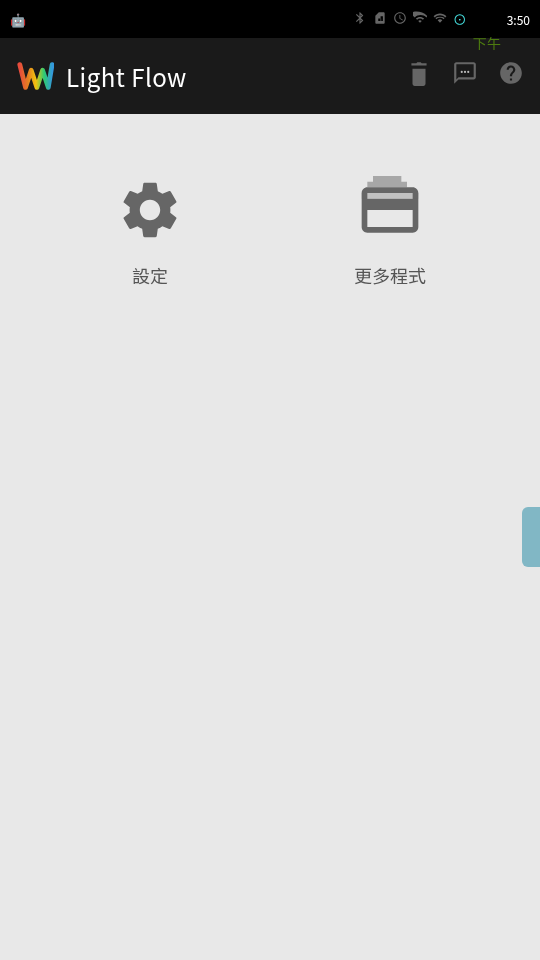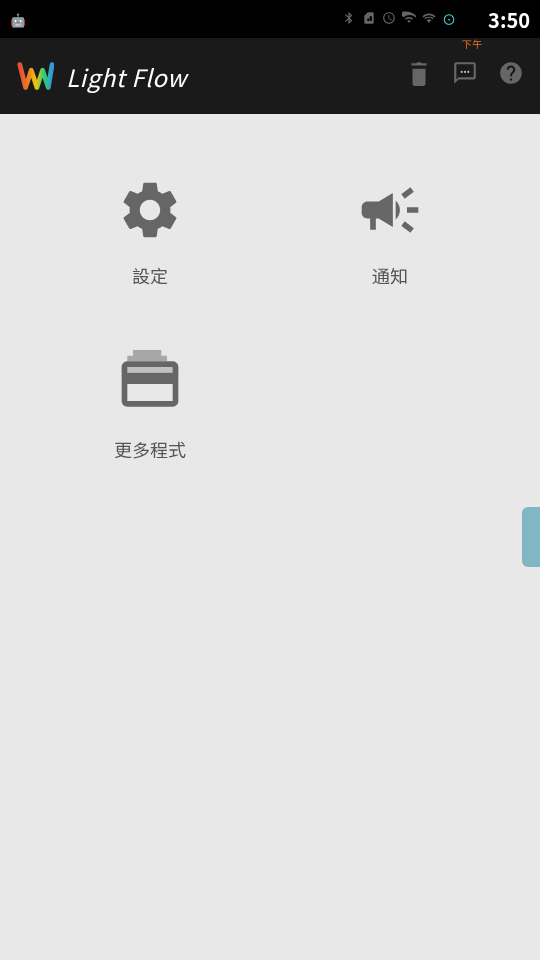--- a/index.html
+++ b/index.html
@@ -30,40 +30,39 @@
       align-items: center;
       gap: 4px;
     }
     .status-bar-right {
       display: flex;
       align-items: center;
       gap: 6px;
       font-size: 14px;
     }
     .status-time {
-      font-size: 20px;
-      font-weight: bold;
+      font-size: 12px;
+      font-weight: normal;
       color: #fff;
     }
     .status-label {
-      font-size: 10px;
-      color: #f97316;
+      font-size: 14px;
+      color: #4d7c0f;
       margin-top: 48px;
     }
 
     
     .app-bar {
       width: 540px;
       height: 76px;
       background: #1a1a1a;
       display: flex;
       align-items: center;
       padding: 0 16px;
       gap: 12px;
-      font-style: italic;
     }
 
     .app-logo {
       width: 38px;
       height: 38px;
       flex-shrink: 0;
     }
 
     .app-title {
       flex: 1;
@@ -251,28 +250,20 @@
     <div class="menu-item">
       <div class="menu-item-icon">
         <svg width="68" height="68" viewBox="0 0 24 24" fill="#666">
           <path d="M19.14 12.94c.04-.3.06-.61.06-.94 0-.32-.02-.64-.07-.94l2.03-1.58c.18-.14.23-.41.12-.61l-1.92-3.32c-.12-.22-.37-.29-.59-.22l-2.39.96c-.5-.38-1.03-.7-1.62-.94l-.36-2.54c-.04-.24-.24-.41-.48-.41h-3.84c-.24 0-.43.17-.47.41l-.36 2.54c-.59.24-1.13.57-1.62.94l-2.39-.96c-.22-.08-.47 0-.59.22L2.74 8.87c-.12.21-.08.47.12.61l2.03 1.58c-.05.3-.09.63-.09.94s.02.64.07.94l-2.03 1.58c-.18.14-.23.41-.12.61l1.92 3.32c.12.22.37.29.59.22l2.39-.96c.5.38 1.03.7 1.62.94l.36 2.54c.05.24.24.41.48.41h3.84c.24 0 .44-.17.47-.41l.36-2.54c.59-.24 1.13-.56 1.62-.94l2.39.96c.22.08.47 0 .59-.22l1.92-3.32c.12-.22.07-.47-.12-.61l-2.01-1.58zM12 15.6c-1.98 0-3.6-1.62-3.6-3.6s1.62-3.6 3.6-3.6 3.6 1.62 3.6 3.6-1.62 3.6-3.6 3.6z"></path>
 
         </svg>
       </div>
       <span class="menu-item-label">設定</span>
     </div>
 
-    <div class="menu-item">
-      <div class="menu-item-icon">
-        <svg width="68" height="68" viewBox="0 0 24 24" fill="#666">
-          <path d="M18 11v2h4v-2h-4zm-2 6.61c.96.71 2.21 1.65 3.2 2.39.4-.53.8-1.07 1.2-1.6-.99-.74-2.24-1.68-3.2-2.4-.4.54-.8 1.08-1.2 1.61zM20.4 5.6c-.4-.53-.8-1.07-1.2-1.6-.99.74-2.24 1.68-3.2 2.4.4.53.8 1.07 1.2 1.6.96-.72 2.21-1.65 3.2-2.4zM4 9c-1.1 0-2 .9-2 2v2c0 1.1.9 2 2 2h1v4h2v-4h1l5 3V6L8 9H4zm11.5 3c0-1.33-.58-2.53-1.5-3.35v6.69c.92-.81 1.5-2.01 1.5-3.34z"></path>
-        </svg>
-      </div>
-      <span class="menu-item-label">通知</span>
-    </div>
 
 
     <div class="menu-item">
       <div class="menu-item-icon">
         <svg width="68" height="68" viewBox="0 0 24 24" fill="#666">
           <path d="M20 4H4c-1.1 0-2 .9-2 2v12c0 1.1.9 2 2 2h16c1.1 0 2-.9 2-2V6c0-1.1-.9-2-2-2zm0 14H4v-6h16v6zm0-10H4V6h16v2z"></path>
           <rect x="2" y="6" width="20" height="2" fill="#666" opacity="0.3"></rect>
           <path d="M4 2h14v2H4zM6 0h10v2H6z" opacity="0.5"></path>
         </svg>
       </div>

